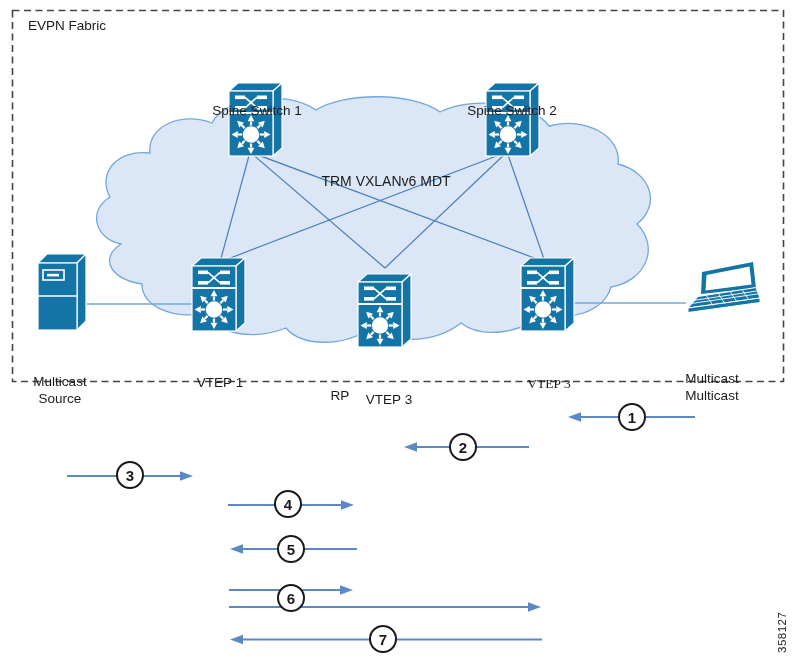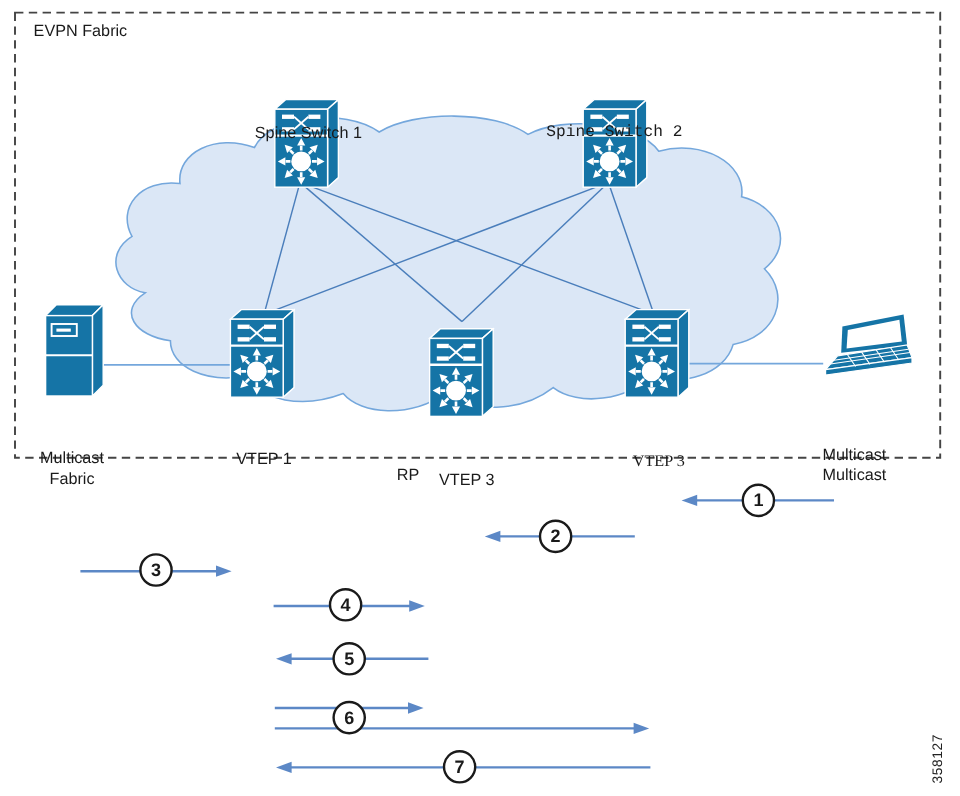--- a/index.html
+++ b/index.html
@@ -145,34 +145,35 @@
       </g>
       <g>
         <line x1="242" y1="639.5" x2="542" y2="639.5"></line>
           <polygon points="230,639.5 243,634.8 243,644.2" stroke="none"></polygon>
       </g>
     </g>
   </svg>
 
   <div class="lbl" style="left:28px;top:17px;">EVPN Fabric</div>
 
+  <div class="lbl center" style="left:386px;top:133px;font-size:14px;">TRM VXLANv6 MDT</div>
 
   <div class="node" style="left:228px;top:82px;">
     <svg width="55" height="75" viewBox="0 0 55 75">
         <use href="#switch-shape"></use>
       </svg>
   </div>
   <div class="lbl center" style="left:257px;top:62px;">Spine Switch 1</div>
 
   <div class="node" style="left:485px;top:82px;">
     <svg width="55" height="75" viewBox="0 0 55 75">
         <use href="#switch-shape"></use>
       </svg>
   </div>
-  <div class="lbl center" style="left:512px;top:62px;font-family:Liberation Mono, monospace;">Spine Switch 2</div>
+  <div class="lbl center" style="left:512px;top:62px;">Spine Switch 2</div>
 
   <div class="node" style="left:191px;top:257px;">
     <svg width="55" height="75" viewBox="0 0 55 75">
         <use href="#switch-shape"></use>
       </svg>
   </div>
   <div class="lbl center" style="left:220px;top:334px;">VTEP 1</div>
 
   <div class="node" style="left:357px;top:273px;">
     <svg width="55" height="75" viewBox="0 0 55 75">
@@ -189,21 +190,21 @@
   </div>
   <div class="lbl center" style="left:549px;top:335px;font-family:Liberation Serif, serif;">VTEP 3</div>
 
   <div class="node" style="left:37px;top:253px;">
     <svg width="50" height="78" viewBox="0 0 50 78">
         <use href="#server-shape"></use>
       </svg>
   </div>
   <div class="lbl center" style="left:60px;top:333px;">
     <div>Multicast</div>
-    <div>Fabric</div>
+    <div>Source</div>
   </div>
 
   <div class="node" style="left:676px;top:260px;">
     <svg width="84" height="62" viewBox="0 0 84 62">
         <use href="#laptop-shape"></use>
       </svg>
   </div>
   <div class="lbl center" style="left:712px;top:330px;">
     <div>Multicast</div>
     <div>Multicast</div>

